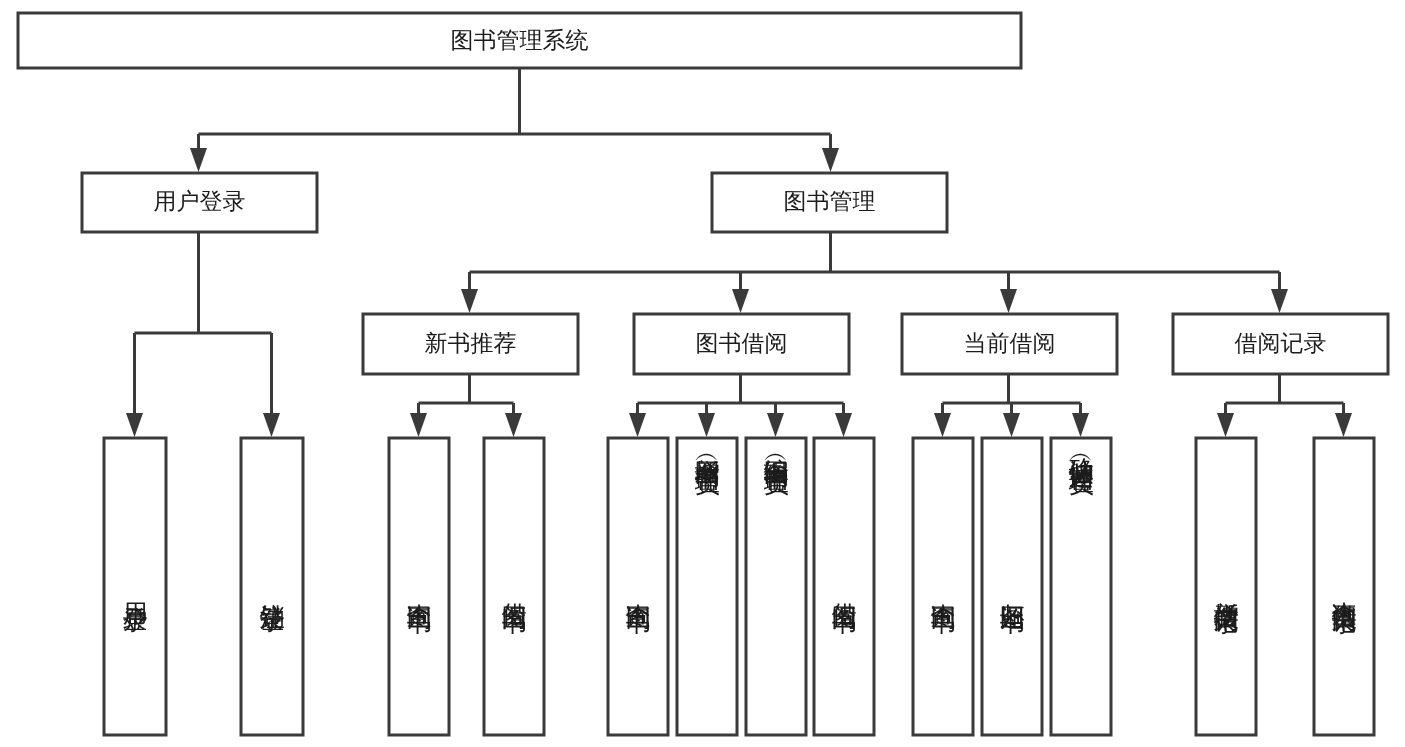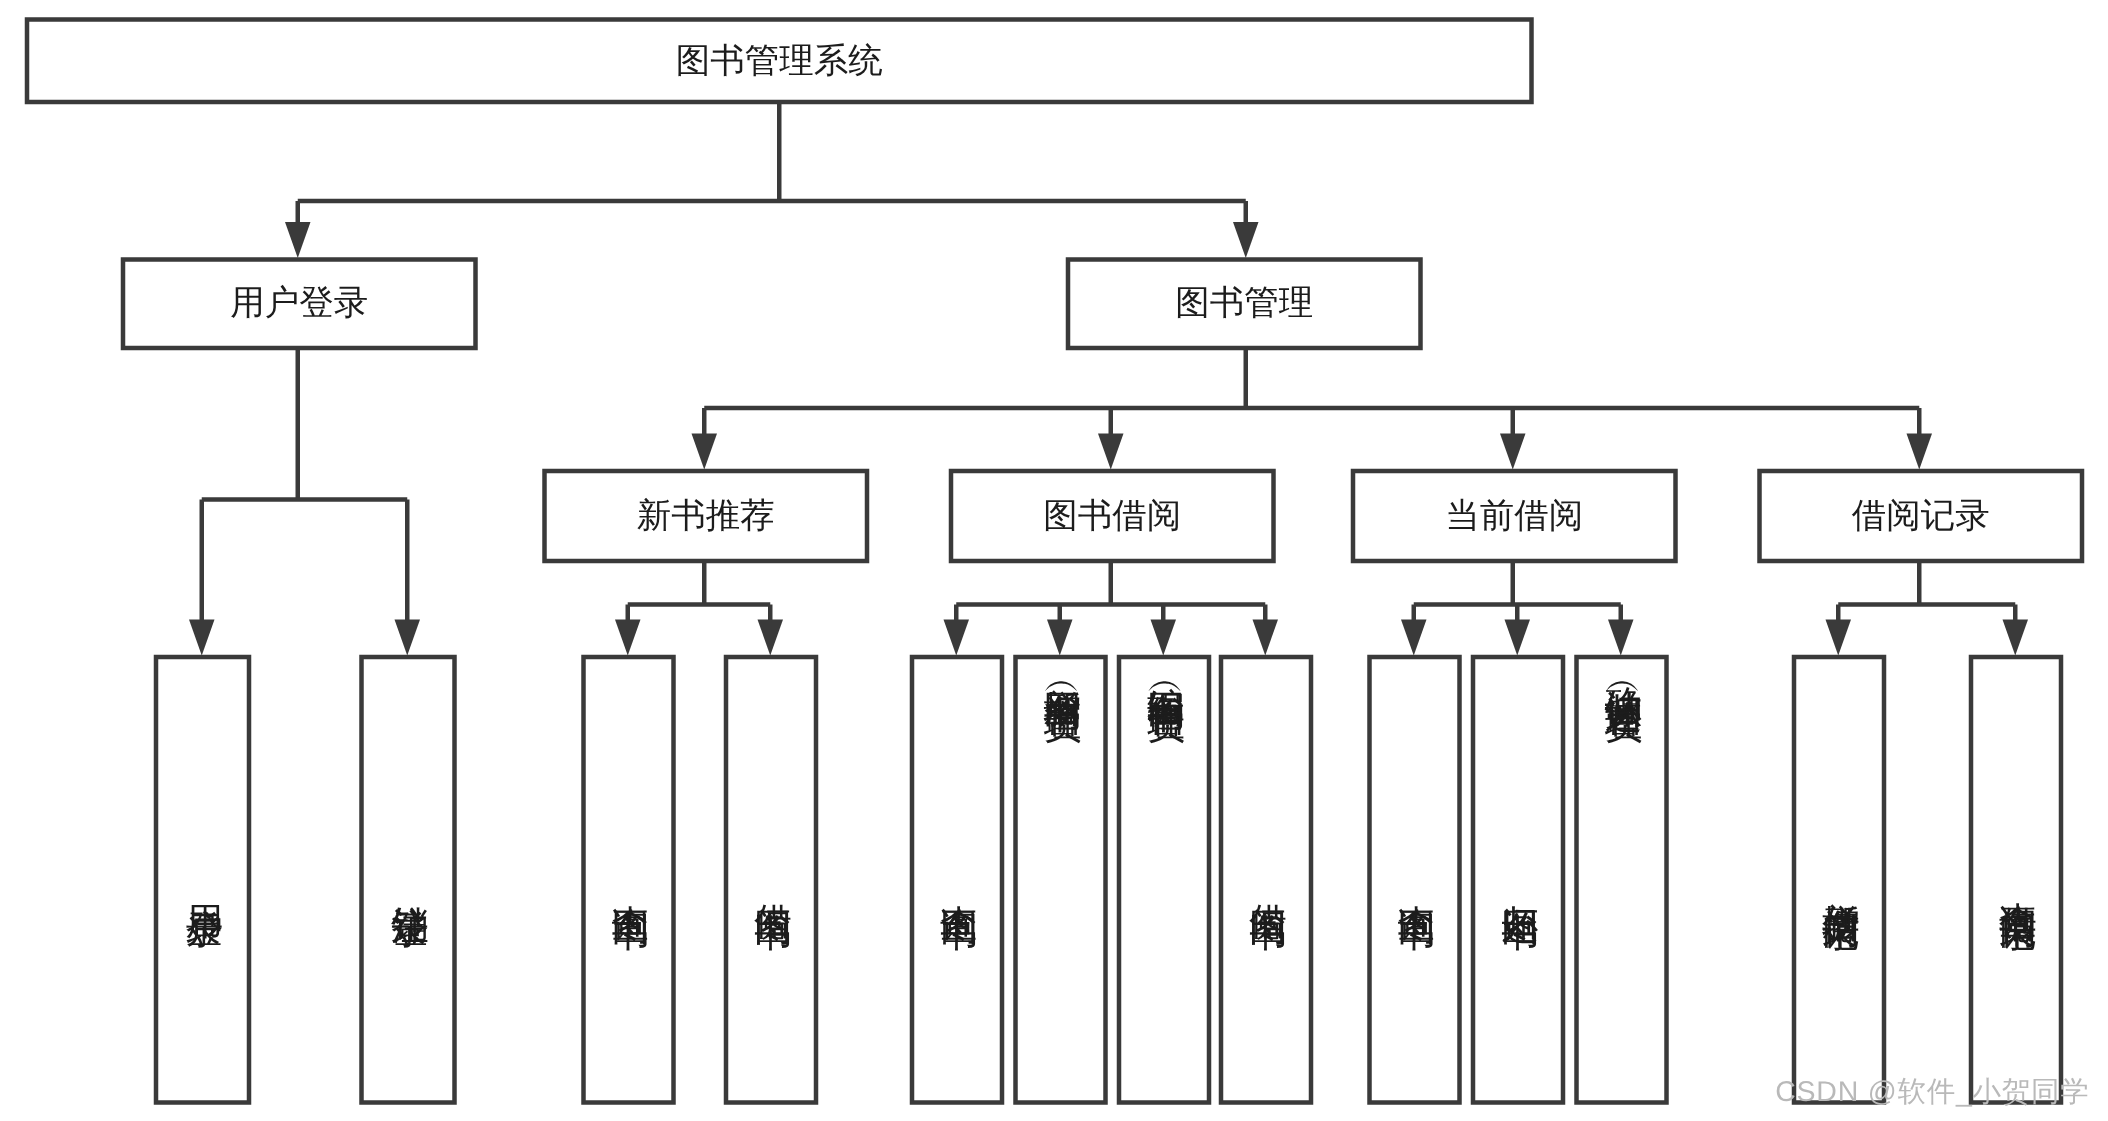--- a/index.html
+++ b/index.html
@@ -246,14 +246,13 @@
   <div class="leaf-label-wrap" style="left:1051px; top:438px; width:60px; height:297px; align-items:flex-start;">
     <span class="leaf-label">确认归还（管理员）</span>
   </div>
   <div class="leaf-label-wrap" style="left:1196px; top:438px; width:60px; height:297px;">
     <span class="leaf-label">新增借阅记录</span>
   </div>
   <div class="leaf-label-wrap" style="left:1314px; top:438px; width:60px; height:297px;">
     <span class="leaf-label">查询借阅记录</span>
   </div>
 
-  <div class="watermark">CSDN @软件_小贺同学</div>
 </div>
 
 </body></html>

